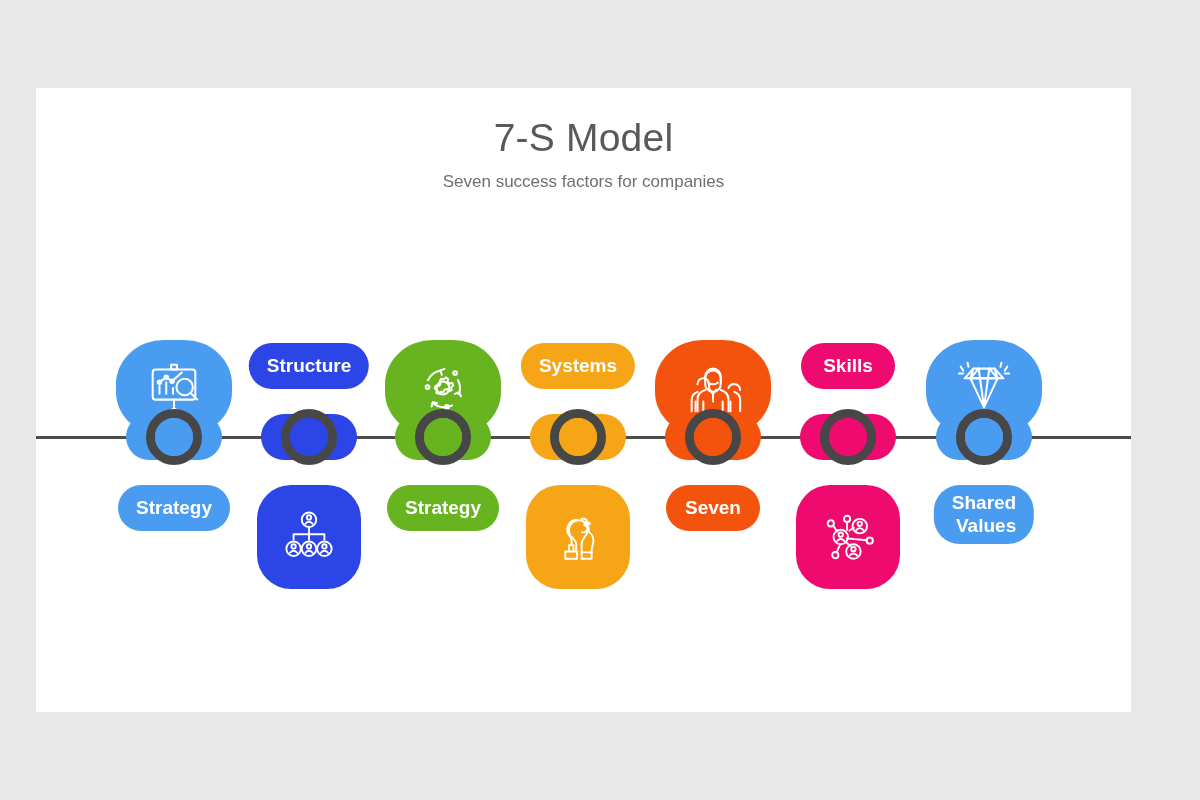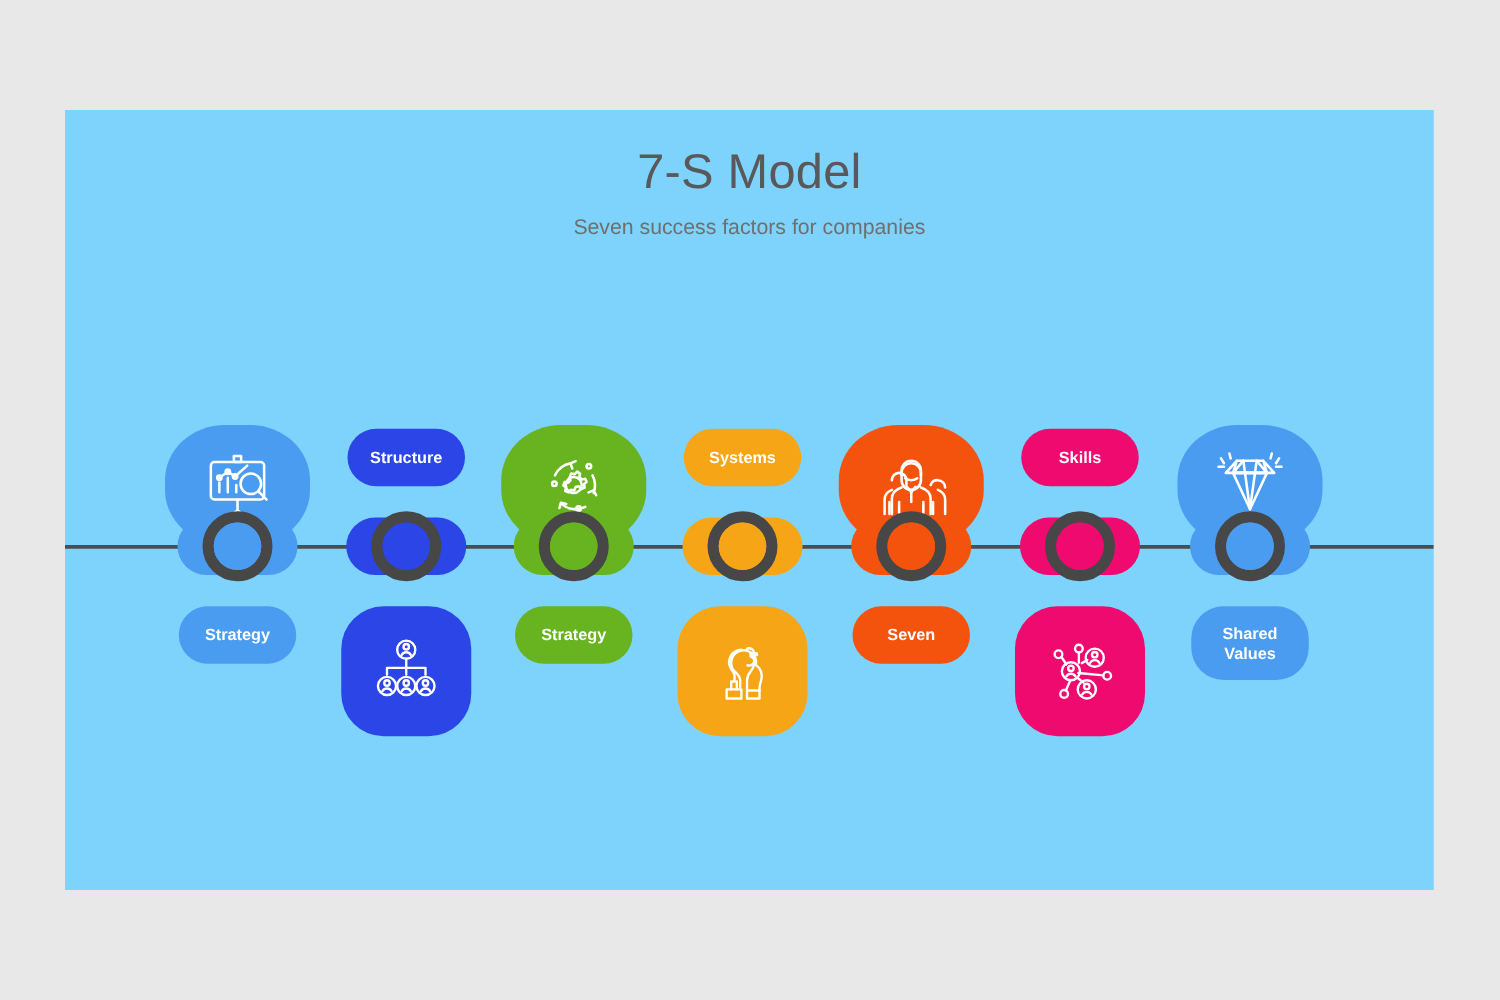--- a/index.html
+++ b/index.html
@@ -5,23 +5,23 @@
   html,body{margin:0;padding:0;}
   body{
     width:1200px;height:800px;
     background:#e8e8e9;
     font-family:"Liberation Sans", sans-serif;
     overflow:hidden;
   }
   .stage{position:relative;width:1200px;height:800px;}
 
   .slide{
-    position:absolute;left:52px;top:88px;
+    position:absolute;left:36px;top:88px;
     width:1095px;height:624px;
-    background:#7dd3fc;
+    background:#ffffff;
     overflow:hidden;
   }
 
   .title{
     position:absolute;left:0;top:28px;width:1095px;
     text-align:center;
     font-size:39px;color:#59595b;font-weight:400;
     letter-spacing:.2px;
   }
   .subtitle{
@@ -71,22 +71,22 @@
   }
   .bubble svg{display:block;}
 
   
   .label{
     position:absolute;left:50%;
     transform:translateX(-50%);
     border-radius:26px;
     color:#ffffff;font-weight:bold;
     display:flex;align-items:center;justify-content:center;
-    text-align:center;
-    font-size:13px;line-height:1.16;
+    text-align:right;
+    font-size:19px;line-height:1.16;
     padding:0 18px;
     box-sizing:border-box;
     white-space:pre-line;
   }
 
   
   .up .bubble{top:252px;}
   .up .label{top:397px;height:46px;min-width:94px;}
 
   

